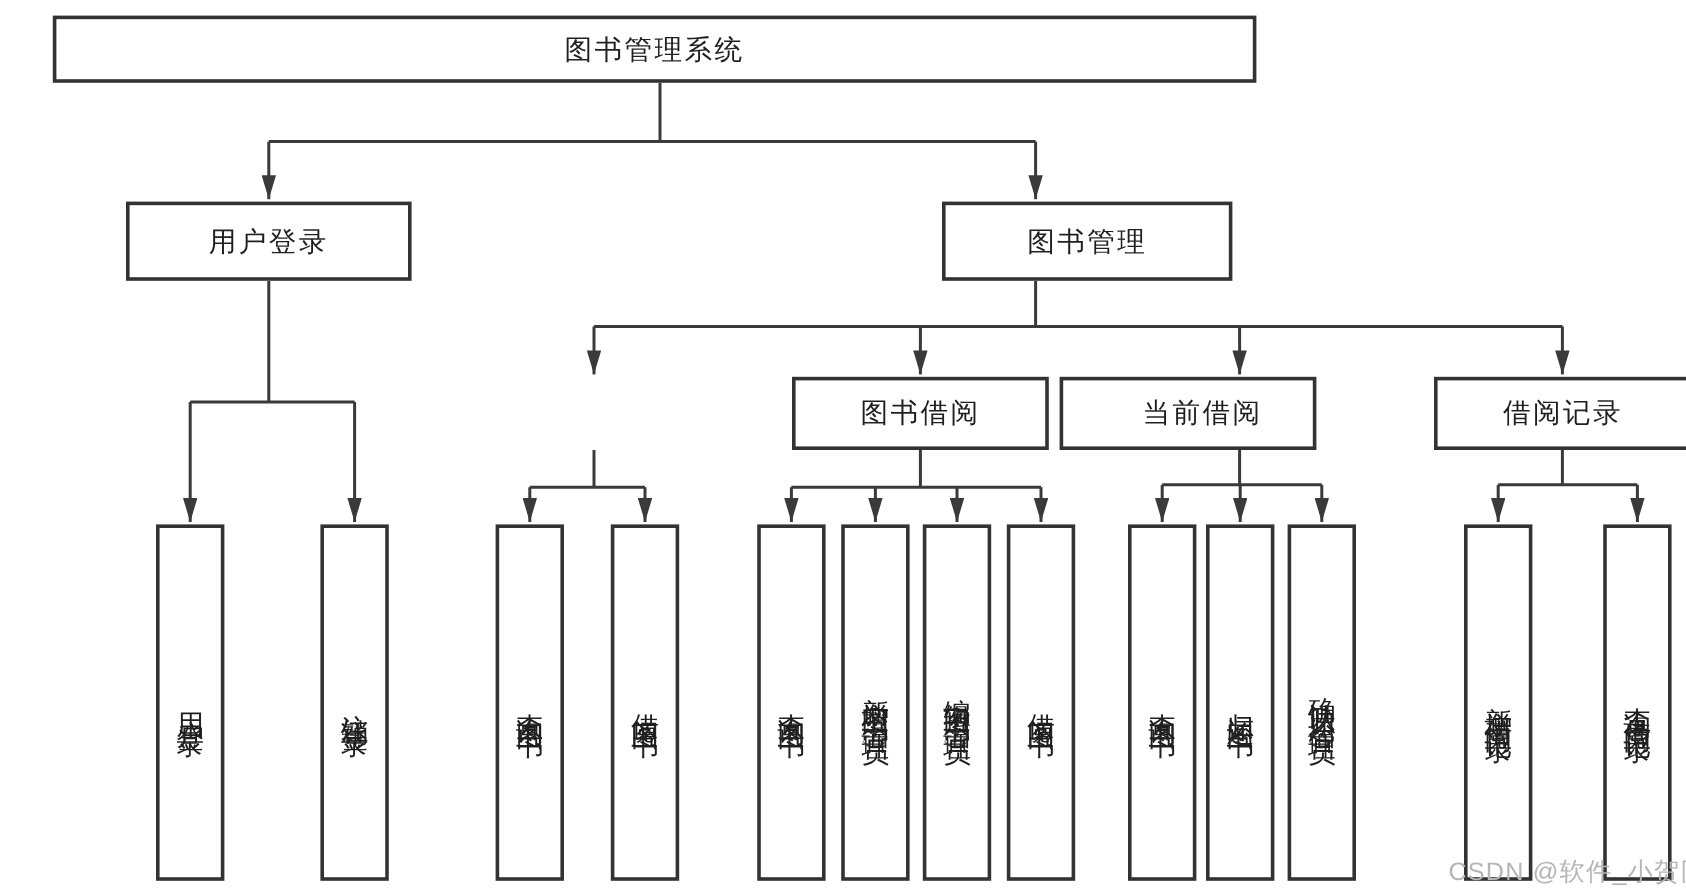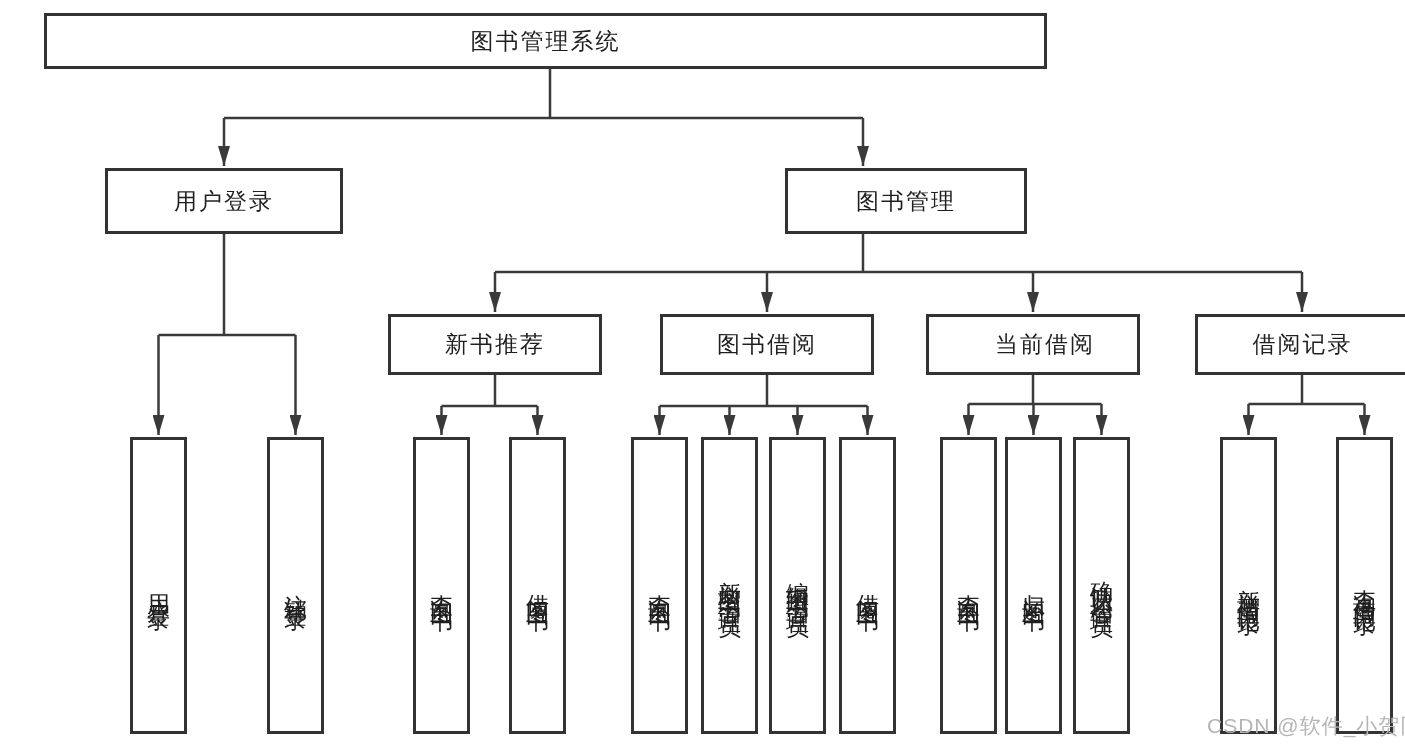--- a/index.html
+++ b/index.html
@@ -32,21 +32,21 @@
     text-align:center;
   }
   .hlabel{font-size:23px;letter-spacing:2px;white-space:nowrap;}
   .root-box{left:21px;top:13px;width:1003px;height:56px;}
   .l2{height:66px;top:168px;width:238px;}
   .n-user-login{left:82px;}
   .n-book-mgmt{left:762px;width:242px;}
   .l3{top:314px;height:61px;width:214px;}
   .n-nbr{left:365px;}
   .n-bb{left:637px;}
-  .n-cb{left:903px;padding-left:24px;}
+  .n-cb{left:860px;padding-left:24px;}
   .n-br{left:1172px;width:215px;align-items:center;}
   .leaf{
     top:437px;width:57px;height:297px;
   }
   .vlabel{
     writing-mode:vertical-rl;
     text-orientation:mixed;
     font-size:23px;
     letter-spacing:5px;
     line-height:1;
@@ -118,23 +118,20 @@
     <span class="hlabel">图书管理系统</span>
   </div>
 
   <div class="box l2 n-user-login">
     <span class="hlabel">用户登录</span>
   </div>
   <div class="box l2 n-book-mgmt">
     <span class="hlabel">图书管理</span>
   </div>
 
-  <div class="box l3 n-nbr">
-    <span class="hlabel">新书推荐</span>
-  </div>
   <div class="box l3 n-bb">
     <span class="hlabel">图书借阅</span>
   </div>
   <div class="box l3 n-cb">
     <span class="hlabel">当前借阅</span>
   </div>
   <div class="box l3 n-br">
     <span class="hlabel">借阅记录</span>
   </div>
 

